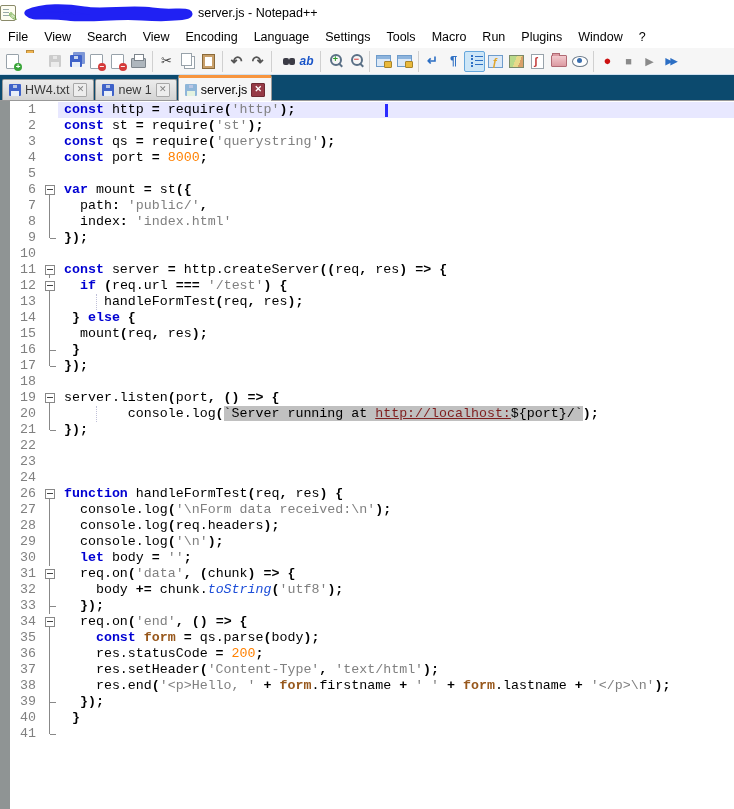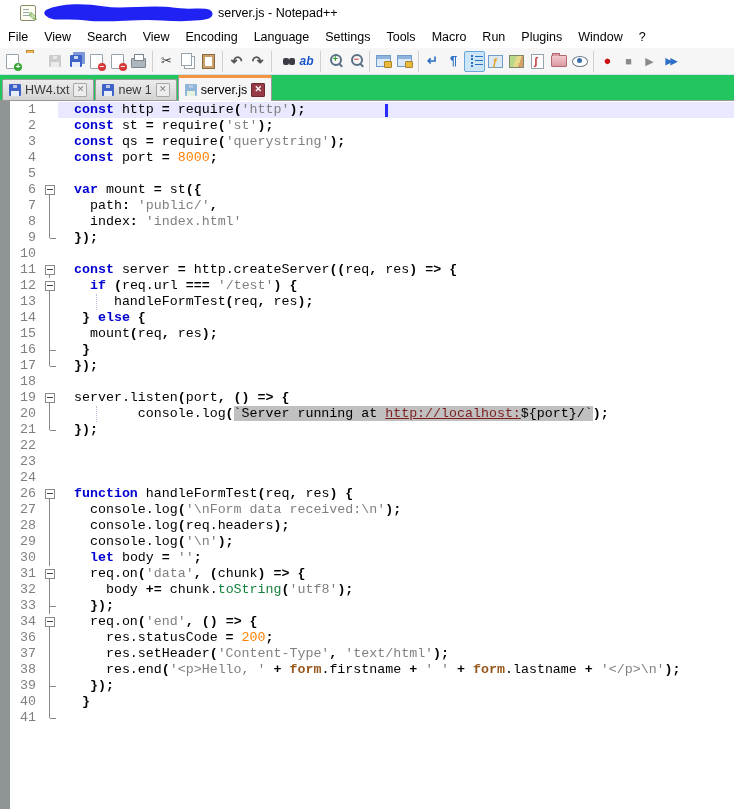--- a/index.html
+++ b/index.html
@@ -1,20 +1,20 @@
 <!DOCTYPE html>
 <html><head>
 <meta charset="utf-8">
 <style>
   html,body{margin:0;padding:0;background:#fff;}
   #app{position:relative;width:734px;height:809px;background:#fff;overflow:hidden;
        font-family:"Liberation Sans",sans-serif;font-size:12.5px;color:#000;}
 
   
-  .titlebar{height:26px;display:flex;align-items:center;background:#fff;padding-left:20px;}
+  .titlebar{height:26px;display:flex;align-items:center;background:#fff;padding-left:0;}
   .npp-icon{width:16px;height:16px;position:relative;background:#fdfdf2;border:1px solid #8a8a6a;
             border-radius:2px;box-sizing:border-box;}
   .npp-icon::before{content:"";position:absolute;left:2px;top:3px;right:6px;height:1px;background:#9aa;box-shadow:0 3px 0 #9aa,0 6px 0 #9aa;}
   .npp-icon::after{content:"✎";position:absolute;right:-3px;bottom:-4px;color:#5a9e2f;font-size:12px;}
   .redaction{margin-left:6px;height:18px;}
   .title-text{margin-left:4px;color:#000;}
 
   
   .menubar{height:22px;display:flex;align-items:center;background:#fff;padding-left:0;}
   .mi{padding:2px 8px;cursor:default;}
@@ -72,21 +72,21 @@
   .eyei::before{content:"";position:absolute;left:4px;top:1px;width:5px;height:5px;border-radius:50%;background:#3a6fb0;}
   .reci{color:#cc1111;font-size:13px;} .stopi{color:#8a8a8a;font-size:11px;}
   .playi{color:#8a8a8a;font-size:11px;} .ffwdi{color:#2d6fc4;font-size:9px;letter-spacing:-2px;font-weight:bold;}
   .cuti{color:#444;font-size:13px;}
   .copyi{position:relative;width:9px;height:11px;background:#fff;border:1px solid #98a2aa;box-shadow:3px 3px 0 -1px #fff,3px 3px 0 0 #98a2aa;margin:-3px 3px 0 0;}
   .pastei{width:11px;height:13px;background:#c9a06a;border:1px solid #8a6a3a;position:relative;}
   .pastei::before{content:"";position:absolute;left:2px;top:2px;width:7px;height:9px;background:#fff;}
   .undoi,.redoi{color:#555;font-size:14px;font-weight:bold;}
 
   
-  .tabbar{height:25px;display:flex;align-items:flex-end;background:#22c55e;border-bottom:1px solid #989898;padding-left:2px;}
+  .tabbar{height:25px;display:flex;align-items:flex-end;background:#0c4a6e;border-bottom:1px solid #989898;padding-left:2px;}
   .tab{display:flex;align-items:center;gap:4px;height:20px;padding:0 6px;margin-right:1px;
        background:linear-gradient(#ececec,#d4d4d4);border:1px solid #9a9a9a;border-bottom:none;
        border-radius:2px 2px 0 0;color:#3a3a3a;position:relative;}
   .tab.active{height:23px;background:#f5f5f5;border-top:3px solid #f7953f;margin-bottom:-1px;color:#000;}
   .tabfloppy{width:12px;height:12px;background:#3f62c9;border-radius:1px;position:relative;flex:0 0 auto;}
   .tabfloppy::before{content:"";position:absolute;left:2px;bottom:0;width:8px;height:5px;background:#e8eef8;}
   .tabfloppy::after{content:"";position:absolute;left:4px;top:1px;width:4px;height:3px;background:#b9c6e4;}
   .tabfloppy.pale{background:#8fb6d9;}
   .tabfloppy.pale::before{background:#e4f2e0;}
   .closebox{width:12px;height:12px;border:1px solid #a8a8a8;background:#ededed;color:#808080;
@@ -102,29 +102,29 @@
   .lnum{width:32px;flex:0 0 auto;text-align:right;padding-right:6px;box-sizing:border-box;
         color:#808080;background:#fff;margin-left:10px;}
   .lfold{width:16px;flex:0 0 auto;position:relative;background:#fff;}
   .f-v{position:absolute;left:7px;top:0;bottom:0;width:1px;background:#888;}
   .f-vhalf{bottom:50%;}
   .f-vtail{top:calc(50% + 5px);}
   .f-h{position:absolute;left:8px;top:50%;width:6px;height:1px;background:#888;}
   .f-box{position:absolute;left:3px;top:50%;margin-top:-5px;width:8px;height:8px;background:#fff;
          border:1px solid #888;z-index:1;}
   .f-box::after{content:"";position:absolute;left:1px;right:1px;top:3px;height:1px;background:#444;}
-  .lcode{flex:1;white-space:pre;padding-left:16px;position:relative;}
+  .lcode{flex:1;white-space:pre;padding-left:6px;position:relative;}
   .lcode.cur{background:#e8e8ff;}
   .guide4{position:absolute;left:38px;top:0;bottom:0;width:0;border-left:1px dotted #c0c0d8;}
   .tk-k{color:#0000d2;font-weight:bold;}
   .tk-p{color:#000;}
   .tk-o{color:#000;font-weight:bold;}
   .tk-s{color:#808080;}
   .tk-n{color:#ff8000;}
-  .tk-m{color:#15803d;}
+  .tk-m{color:#1d4ed8;font-style:italic;}
   .tk-w{color:#97571b;font-weight:bold;}
   .tk-t{background:#c0c0c0;color:#000;}
   .tk-u{background:#c0c0c0;color:#7f1d1d;text-decoration:underline;}
   .caret{position:absolute;width:3px;height:13px;background:#2a2aff;z-index:3;}
 </style>
 </head>
 <body>
 
 <div id="app">
 
@@ -549,20 +549,27 @@
         </div>
         <div class="ln">
           <span class="lnum">34</span>
           <span class="lfold">
             <i class="f-box"></i>
             <i class="f-v f-vtail"></i>
           </span>
           <span class="lcode"><span class="tk-p">  req.on</span><span class="tk-o">(</span><span class="tk-s">'end'</span><span class="tk-o">,</span><span class="tk-p"> </span><span class="tk-o">()</span><span class="tk-p"> </span><span class="tk-o">=&gt;</span><span class="tk-p"> </span><span class="tk-o">{</span></span>
         </div>
         <div class="ln">
+          <span class="lnum">35</span>
+          <span class="lfold">
+            <i class="f-v"></i>
+          </span>
+          <span class="lcode"><span class="tk-p">    </span><span class="tk-k">const</span><span class="tk-p"> </span><span class="tk-w">form</span><span class="tk-p"> </span><span class="tk-o">=</span><span class="tk-p"> qs.parse</span><span class="tk-o">(</span><span class="tk-p">body</span><span class="tk-o">);</span></span>
+        </div>
+        <div class="ln">
           <span class="lnum">36</span>
           <span class="lfold">
             <i class="f-v"></i>
           </span>
           <span class="lcode"><span class="tk-p">    res.statusCode </span><span class="tk-o">=</span><span class="tk-p"> </span><span class="tk-n">200</span><span class="tk-o">;</span></span>
         </div>
         <div class="ln">
           <span class="lnum">37</span>
           <span class="lfold">
             <i class="f-v"></i>

